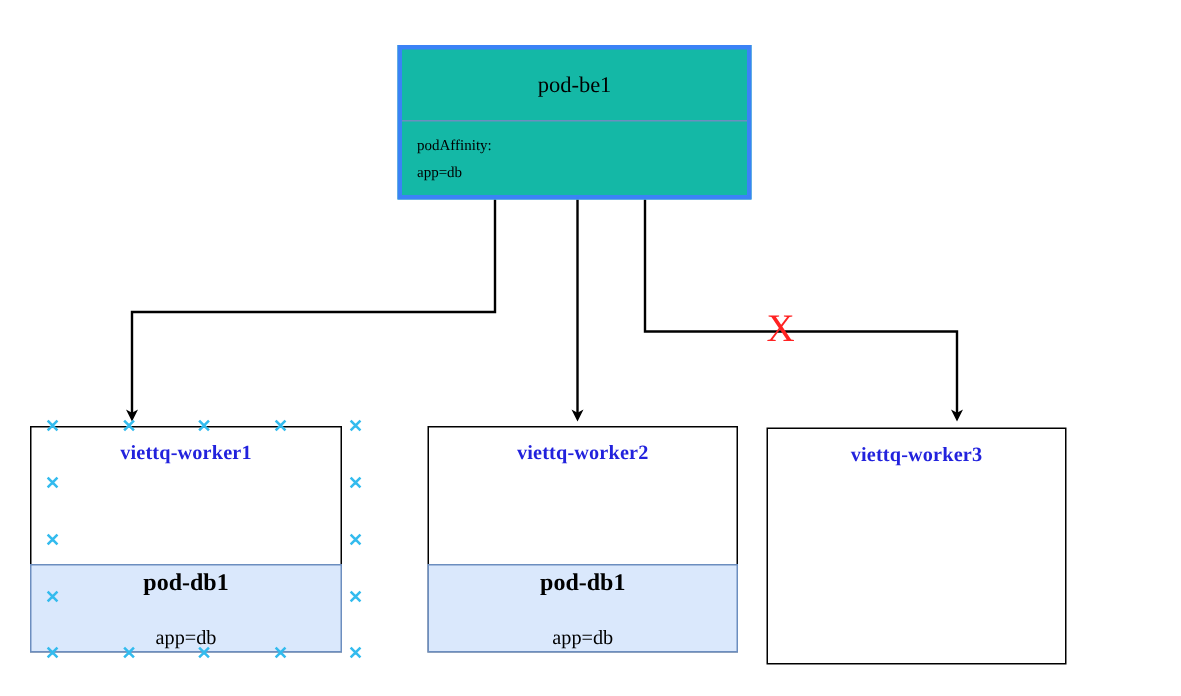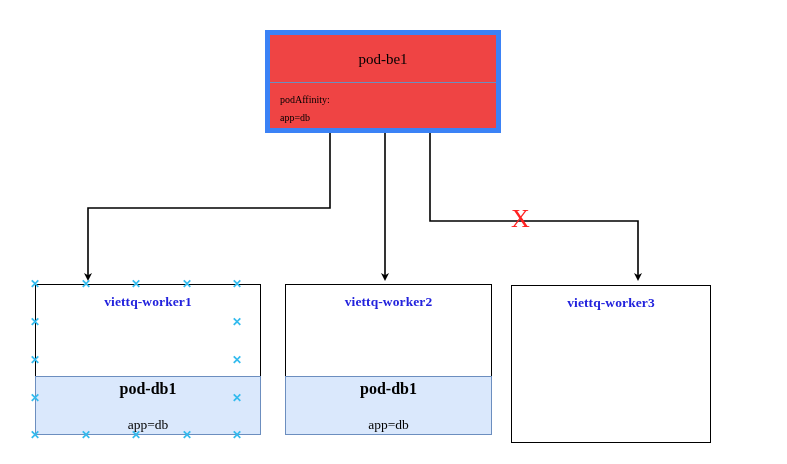--- a/index.html
+++ b/index.html
@@ -17,22 +17,22 @@
   }
 
   
   .node {
     position: absolute;
     box-sizing: border-box;
   }
 
   
   .pod-node {
-    border: 5px solid #3b82f6;
-    background: #ef4444;
+    border: 3px solid #3b82f6;
+    background: #14b8a6;
   }
   .pod-node .pod-title {
     box-sizing: border-box;
     height: 48px;
     line-height: 48px;
     text-align: center;
     font-size: 15px;
     color: #000000;
     border-bottom: 1px solid #6c8ebf;
   }
@@ -141,21 +141,21 @@
     <path id="edge2" fill="none" stroke="#000000" stroke-width="1.6" marker-end="url(#arrowhead)" d="M 430 133 L 430 221 L 638 221 L 638 277"></path>
   </svg>
 
   <div id="pod-node" class="node pod-node" style="left: 265px; top: 30px; width: 236px; height: 103px;">
     <div class="pod-title">pod-be1</div>
     <div class="pod-body">podAffinity:
 app=db</div>
   </div>
 
   <div id="workers-layer">
-      <div class="node worker-node" style="left: 35px; top: 284px; width: 226px; height: 151px;">
+      <div class="node worker-node" style="left: 20px; top: 284px; width: 208px; height: 151px;">
         <div class="worker-label">viettq-worker1</div>
         <div class="inner-pod">
           <div class="inner-pod-title">pod-db1</div>
           <div class="inner-pod-sub">app=db</div>
         </div>
       </div>
       <div class="node worker-node" style="left: 285px; top: 284px; width: 207px; height: 151px; padding-left: 13px;">
         <div class="worker-label">viettq-worker2</div>
         <div class="inner-pod">
           <div class="inner-pod-title">pod-db1</div>

